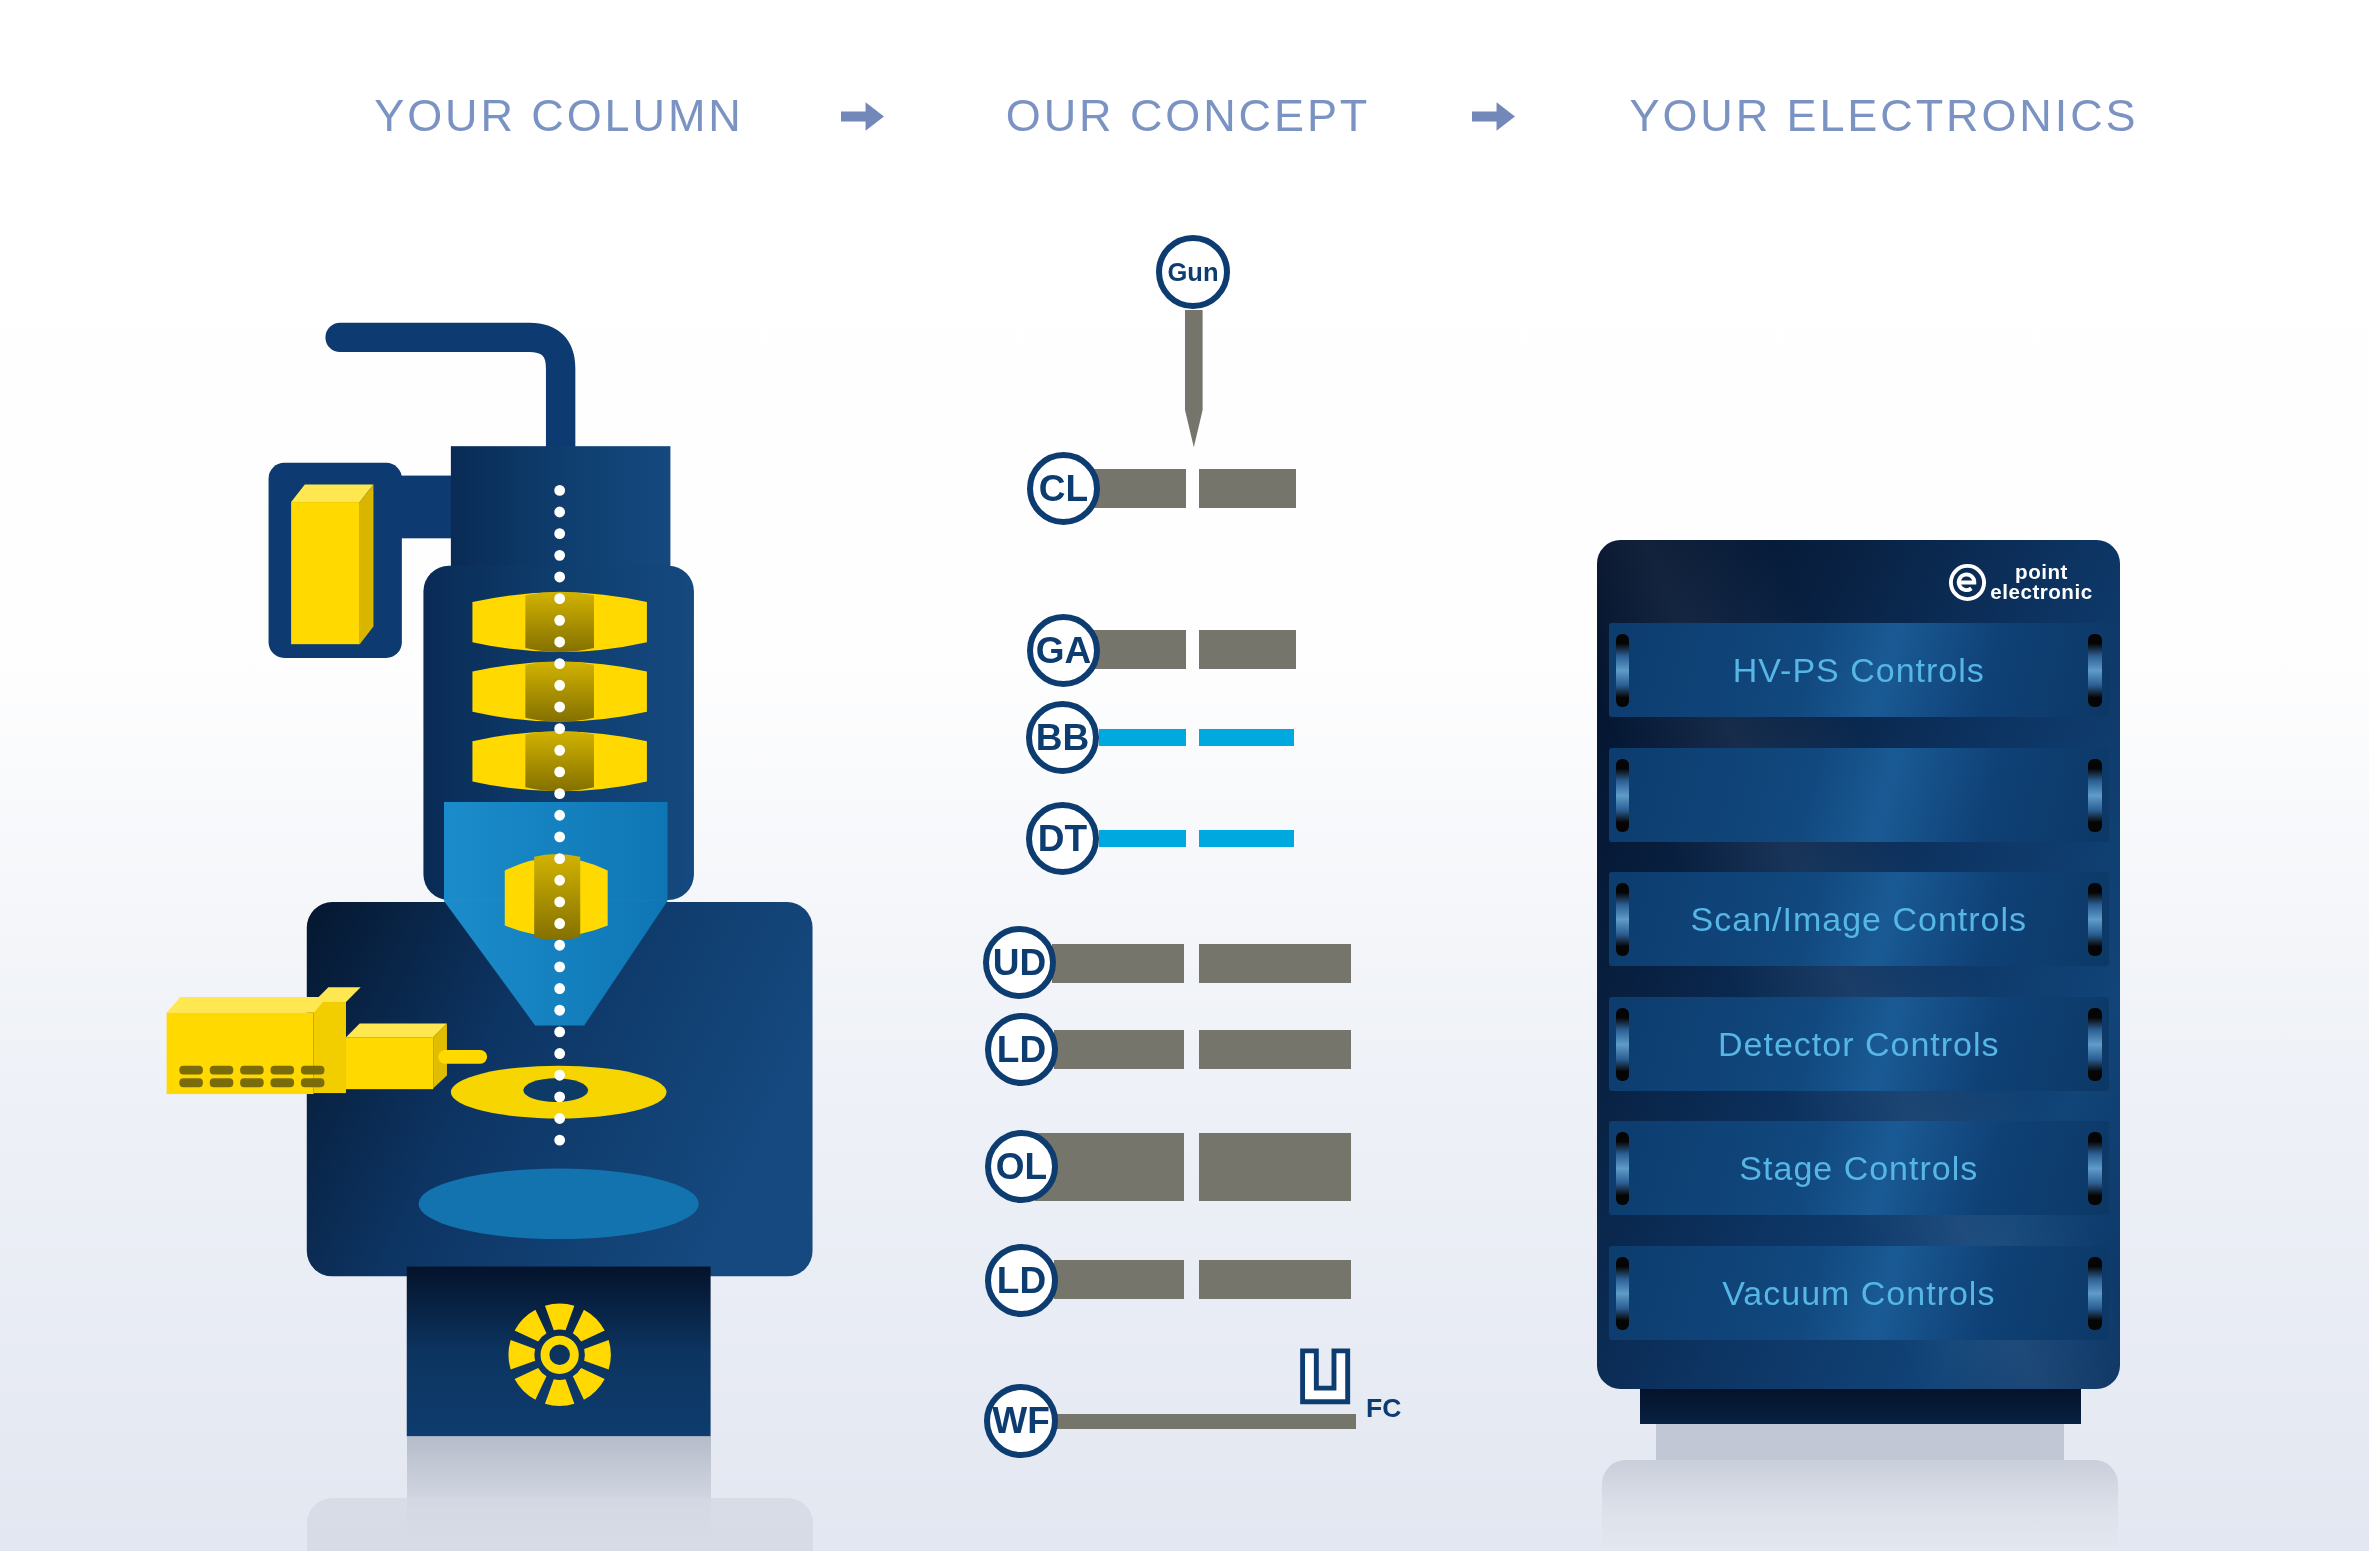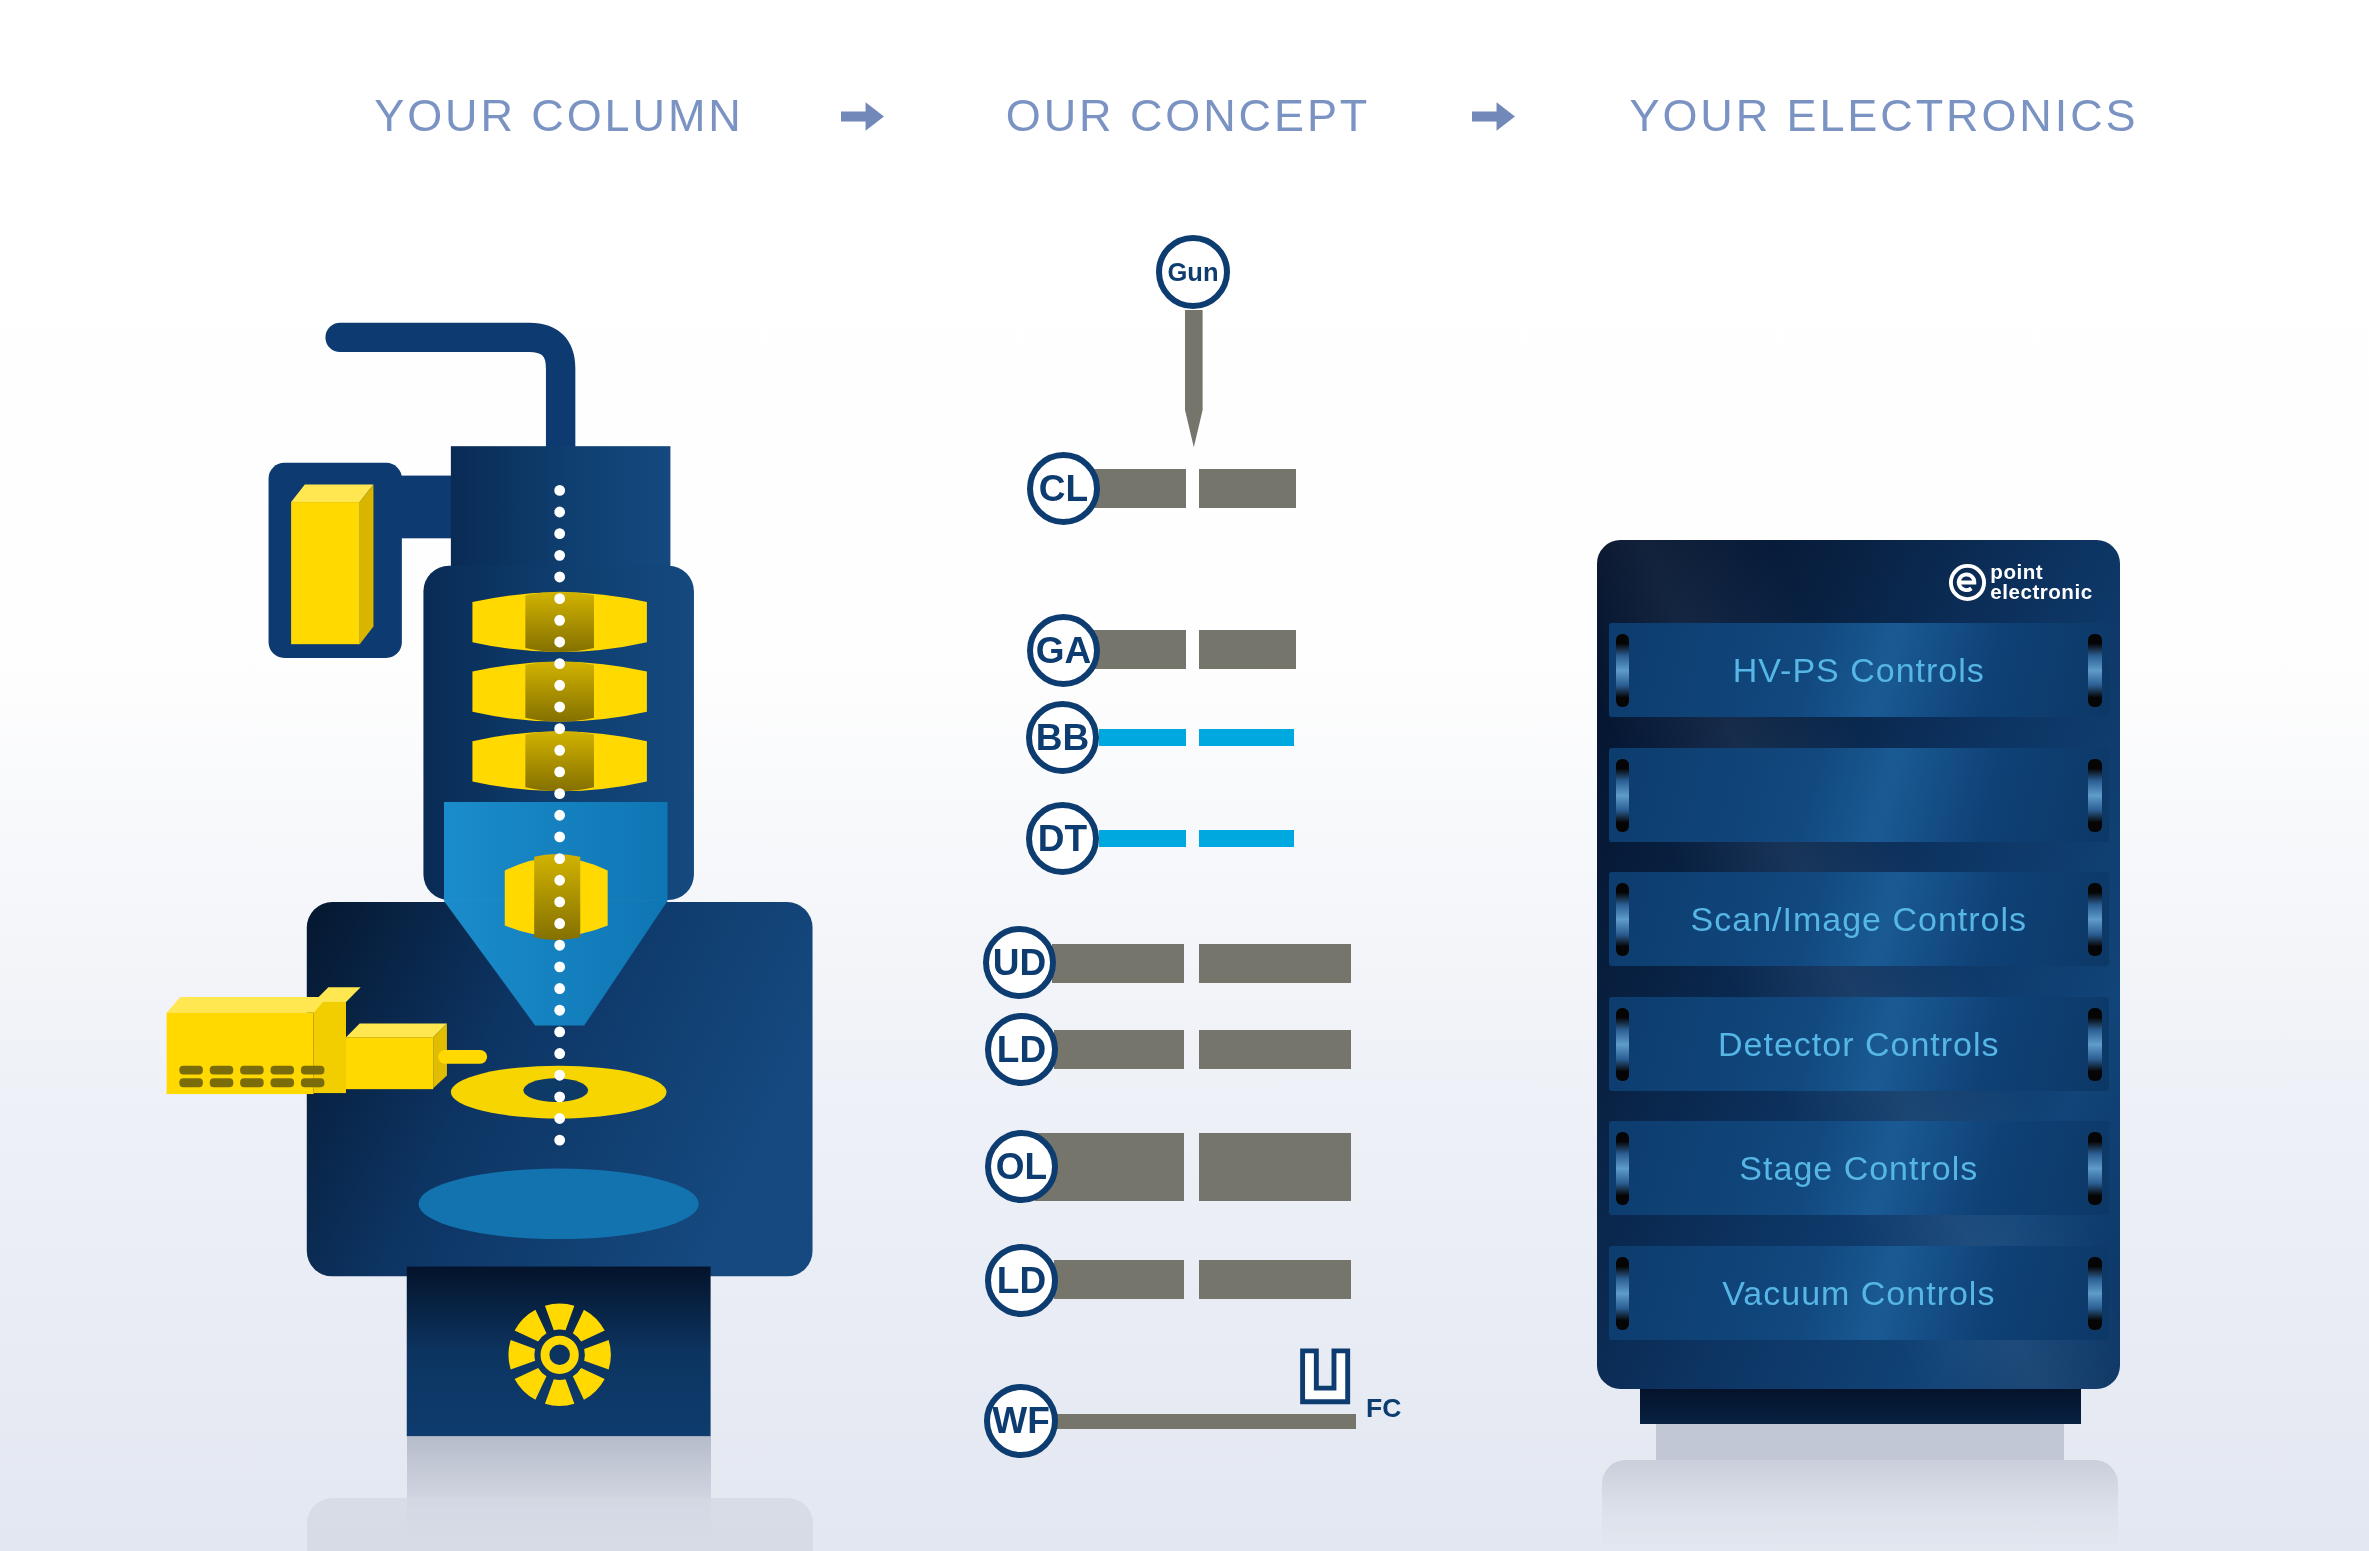--- a/index.html
+++ b/index.html
@@ -1,18 +1,18 @@
 <!DOCTYPE html>
 <html><head>
 <meta charset="utf-8">
 <style>
   html,body{margin:0;padding:0;}
   body{font-family:"Liberation Sans", sans-serif;}
   .stage{position:relative;width:2369px;height:1552px;overflow:hidden;
-    background:linear-gradient(180deg,#ffffff 0%,#fefefe 42%,#eef1f7 70%,#e3e7f1 100%);}
+    background:linear-gradient(180deg,#ffffff 0%,#fefefe 42%,#eef1f7 70%,#e3e7f1 100%);text-align:center;}
   
   .hstep{position:absolute;top:90px;transform:translateX(-50%);
     font-size:45px;letter-spacing:2.9px;color:#7b93c3;white-space:nowrap;}
   .harrow{position:absolute;width:45px;height:41px;}
   
   .gbar{position:absolute;background:#76756c;}
   .cbar{position:absolute;background:#00a8e0;}
   .circle{position:absolute;box-sizing:border-box;border:6.9px solid #0d3c71;background:#ffffff;
     border-radius:50%;display:flex;align-items:center;justify-content:center;
     font-weight:bold;font-size:37px;color:#0d3c71;}

